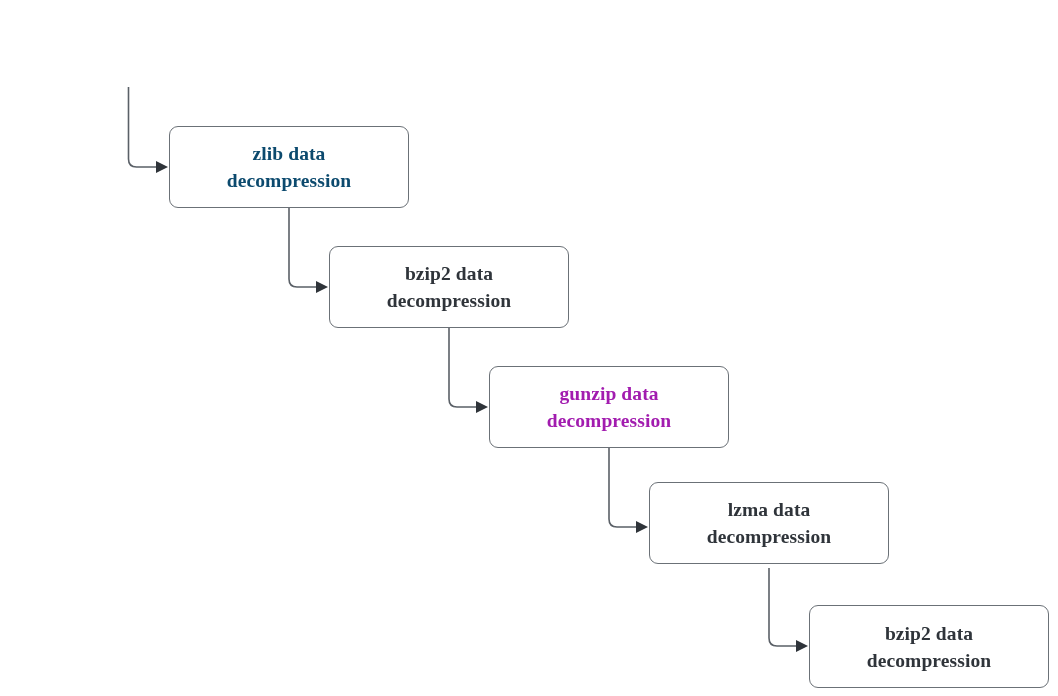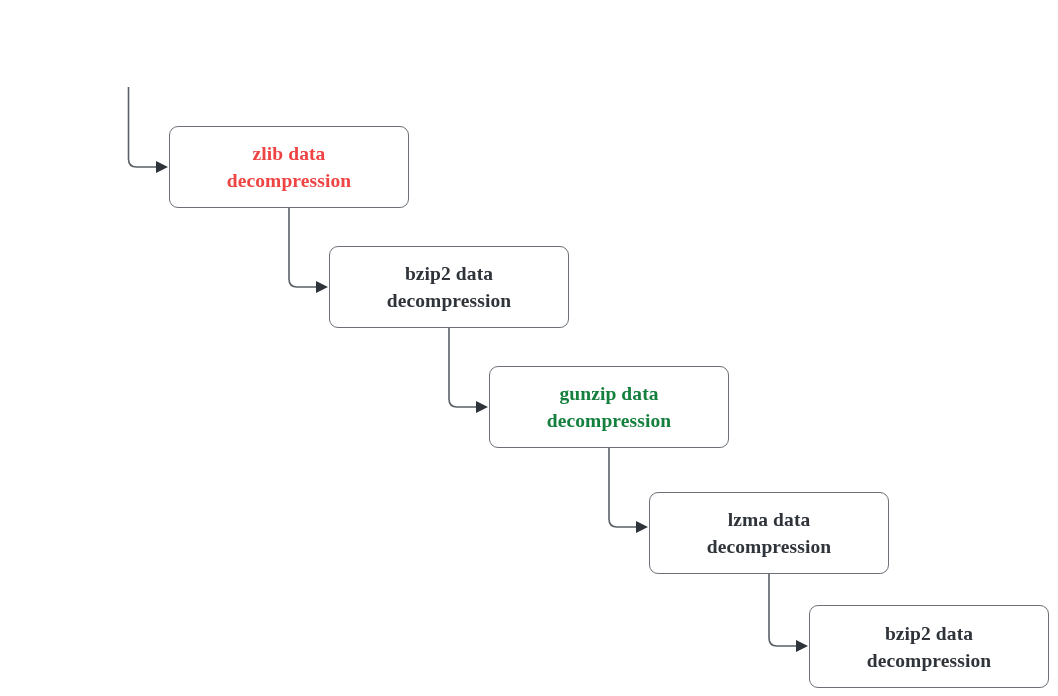--- a/index.html
+++ b/index.html
@@ -82,35 +82,35 @@
 
     <g>
       <path fill="none" stroke="#5a6067" stroke-width="1.6" stroke-linecap="butt" stroke-linejoin="round" d="M 769 568 L 769 638 Q 769 646 777 646 L 796 646"></path>
       <polygon points="796,640 808,646 796,652" fill="#2f343a"></polygon>
     </g>
 
   </svg>
 
 
   <div class="flow-node" style="left: 169px; top: 126px; width: 240px; height: 82px; background: rgb(255, 255, 255); border-color: rgb(107, 113, 119); border-radius: 9px;">
-    <span class="node-label" style="color: #ef4444; text-align: center;">zlib data
+    <span class="node-label" style="color: #0c4a6e; text-align: center;">zlib data
 decompression</span>
   </div>
 
   <div class="flow-node" style="left: 329px; top: 246px; width: 240px; height: 82px; background: rgb(255, 255, 255); border-color: rgb(107, 113, 119); border-radius: 9px;">
     <span class="node-label" style="color: rgb(47, 52, 58);">bzip2 data
 decompression</span>
   </div>
 
   <div class="flow-node" style="left: 489px; top: 366px; width: 240px; height: 82px; background: rgb(255, 255, 255); border-color: rgb(107, 113, 119); border-radius: 9px;">
-    <span class="node-label" style="color: #15803d;">gunzip data
+    <span class="node-label" style="color: #a21caf;">gunzip data
 decompression</span>
   </div>
 
-  <div class="flow-node" style="left: 649px; top: 492px; width: 240px; height: 82px; background: rgb(255, 255, 255); border-color: rgb(107, 113, 119); border-radius: 9px;">
+  <div class="flow-node" style="left: 649px; top: 482px; width: 240px; height: 82px; background: rgb(255, 255, 255); border-color: rgb(107, 113, 119); border-radius: 9px;">
     <span class="node-label" style="color: rgb(47, 52, 58);">lzma data
 decompression</span>
   </div>
 
   <div class="flow-node" style="left: 809px; top: 605px; width: 240px; height: 83px; background: rgb(255, 255, 255); border-color: rgb(107, 113, 119); border-radius: 9px;">
     <span class="node-label" style="color: rgb(47, 52, 58);">bzip2 data
 decompression</span>
   </div>
 
 </div>

